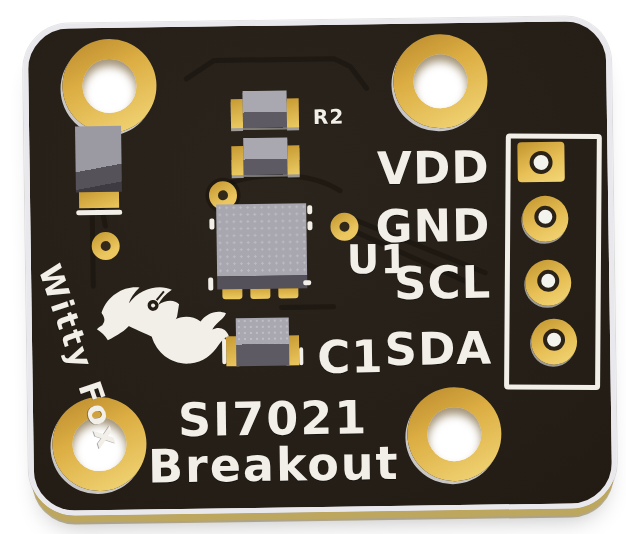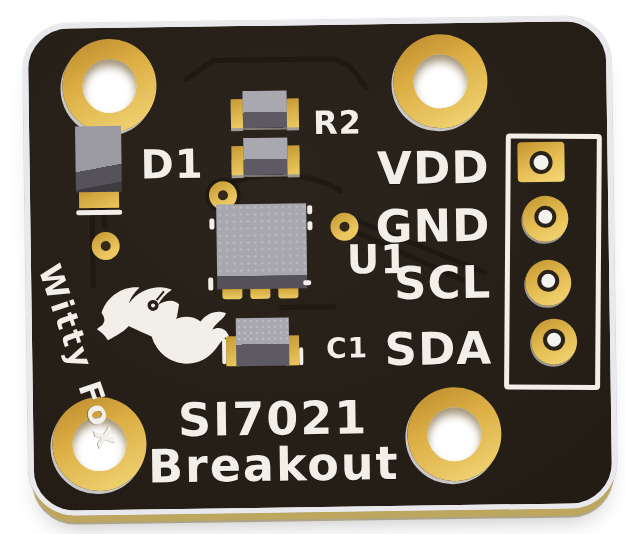--- a/index.html
+++ b/index.html
@@ -98,28 +98,27 @@
 
     <div class="via" style="left:179px;top:155px"></div>
     <div class="via" style="left:300px;top:188px"></div>
     <div class="via" style="left:61px;top:204px"></div>
 
     <div class="d1">
       <div class="bod"></div>
       <div class="pad"></div>
       <div class="mark"></div>
     </div>
-    <div class="silk" style="left:111px;top:117px;font-size:40px">D1</div>
 
     <div class="res" style="left:202px;top:65px">
       <div class="pad"></div>
       <div class="bod"></div>
       <div class="pad"></div>
     </div>
-    <div class="silk" style="left:284px;top:82px;font-size:32px">R2</div>
+    <div class="silk" style="left:284px;top:82px;font-size:20px">R2</div>
     <div class="res" style="left:202px;top:112px">
       <div class="pad"></div>
       <div class="bod"></div>
       <div class="pad"></div>
     </div>
 
     <div class="ic">
       <div class="top"></div>
       <div class="bot"></div>
       <div class="pin" style="left:5px"></div>
@@ -133,21 +132,21 @@
     <div class="tick" style="left:272px;top:255px;width:8px;height:5px"></div>
     <div class="silk" style="left:316px;top:215px;font-size:40px">U1</div>
 
     <div class="cap">
       <div class="pad" style="left:0"></div>
       <div class="pad" style="right:0"></div>
       <div class="bod"></div>
       <div class="mark-l"></div>
       <div class="mark-r"></div>
     </div>
-    <div class="silk" style="left:294px;top:310px;font-size:28px">C1</div>
+    <div class="silk" style="left:285px;top:310px;font-size:45px">C1</div>
 
     <div class="hdr-box"></div>
     <div class="pad-sq"></div>
     <div class="pad-rd" style="left:492px;top:174px"></div>
     <div class="pad-rd" style="left:494px;top:238px"></div>
     <div class="pad-rd" style="left:499px;top:297px"></div>
     <div class="silk pin-lbl" style="top:122px">VDD</div>
     <div class="silk pin-lbl" style="top:180px">GND</div>
     <div class="silk pin-lbl" style="top:237px">SCL</div>
     <div class="silk pin-lbl" style="top:303px">SDA</div>

